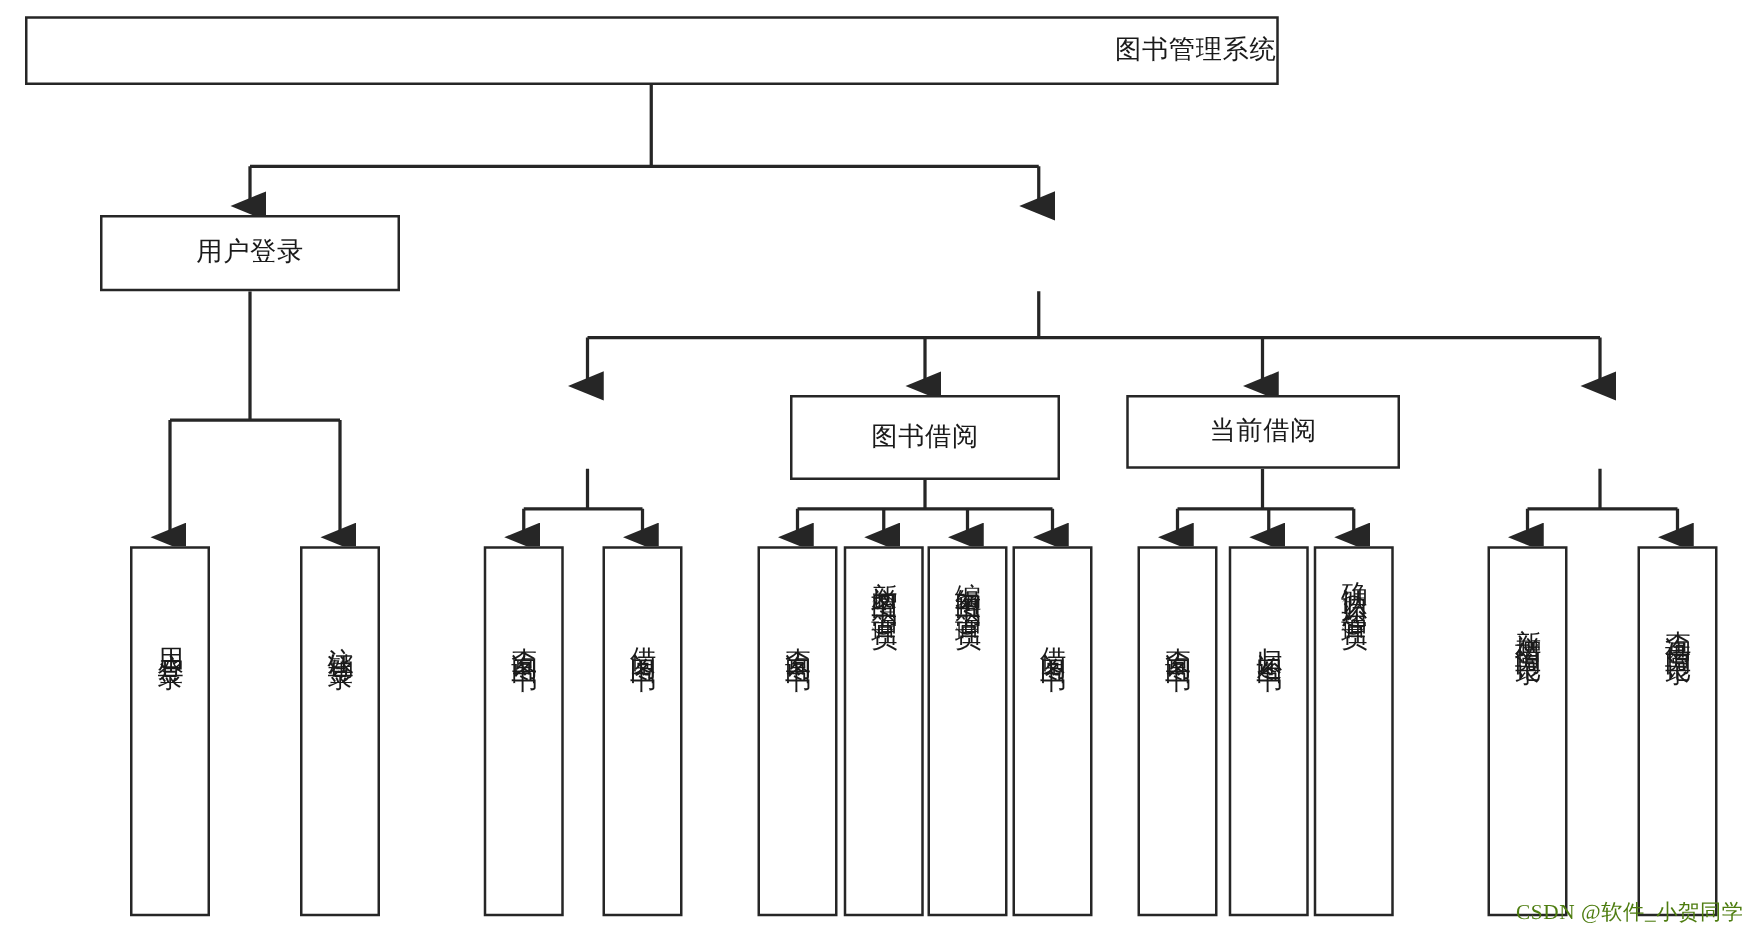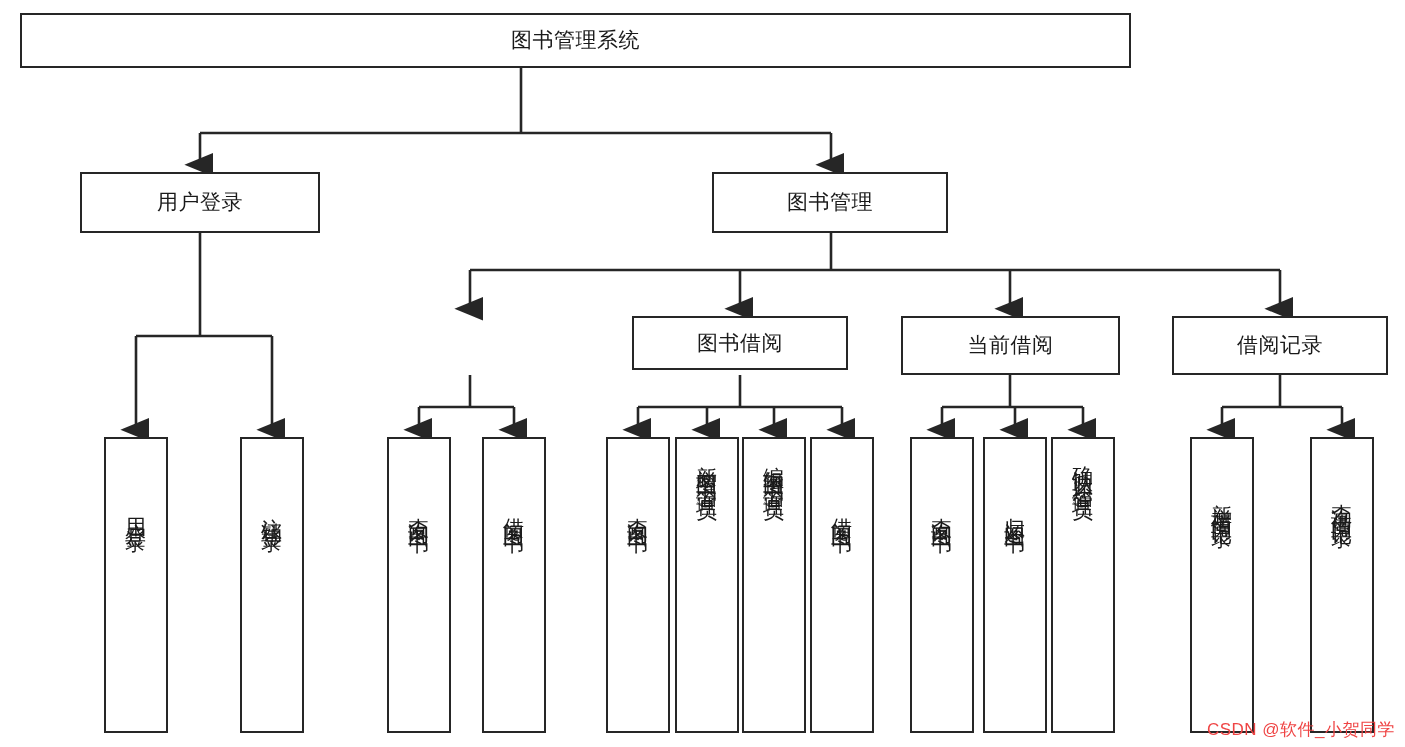--- a/index.html
+++ b/index.html
@@ -64,24 +64,24 @@
     padding-top: 38px;
   }
   .node.leaf.tall .node-label {
     padding-top: 0px;
   }
   #watermark {
     position: absolute;
     right: 10px;
     bottom: 6px;
     font-size: 17px;
-    color: #ef4444;
+    color: #4d7c0f;
     letter-spacing: 0.5px;
     white-space: nowrap;
-    font-family: Liberation Sans, sans-serif;
+    font-family: Liberation Serif, serif;
   }
 </style>
 </head>
 <body>
 
 <div id="diagram-root">
 
   <svg id="edges" viewBox="0 0 1405 747">
     <defs>
       <marker id="arrow" markerWidth="12" markerHeight="12" refX="4.2" refY="5" orient="auto" markerUnits="strokeWidth">
@@ -125,39 +125,33 @@
       <path d="M1015,407 L1015,429" marker-end="url(#arrow)"></path>
       <path d="M1083,407 L1083,429" marker-end="url(#arrow)"></path>
 
       <path d="M1280,375 L1280,407"></path>
       <path d="M1222,407 L1342,407"></path>
       <path d="M1222,407 L1222,429" marker-end="url(#arrow)"></path>
       <path d="M1342,407 L1342,429" marker-end="url(#arrow)"></path>
     </g>
   </svg>
 
-  <div class="node" style="left:20px; top:13px; width:1111px; height:55px;">
+  <div class="node" style="left:20px; top:13px; width:1003px; height:55px;justify-content:flex-end;">
     <span class="node-label">图书管理系统</span>
   </div>
 
   <div class="node" style="left:80px; top:172px; width:240px; height:61px;">
     <span class="node-label">用户登录</span>
   </div>
-  <div class="node" style="left:712px; top:172px; width:236px; height:61px;">
-    <span class="node-label">图书管理</span>
-  </div>
 
-  <div class="node" style="left:632px; top:316px; width:216px; height:54px;">
+  <div class="node" style="left:632px; top:316px; width:216px; height:68px;">
     <span class="node-label">图书借阅</span>
   </div>
   <div class="node" style="left:901px; top:316px; width:219px; height:59px;text-align:center;">
     <span class="node-label">当前借阅</span>
-  </div>
-  <div class="node" style="left:1172px; top:316px; width:216px; height:59px;">
-    <span class="node-label">借阅记录</span>
   </div>
 
   <div class="node leaf mid" style="left:104px; top:437px; width:64px; height:296px;">
     <span class="node-label">用户登录</span>
   </div>
   <div class="node leaf mid" style="left:240px; top:437px; width:64px; height:296px;">
     <span class="node-label">注销登录</span>
   </div>
 
   <div class="node leaf mid" style="left:387px; top:437px; width:64px; height:296px;">

